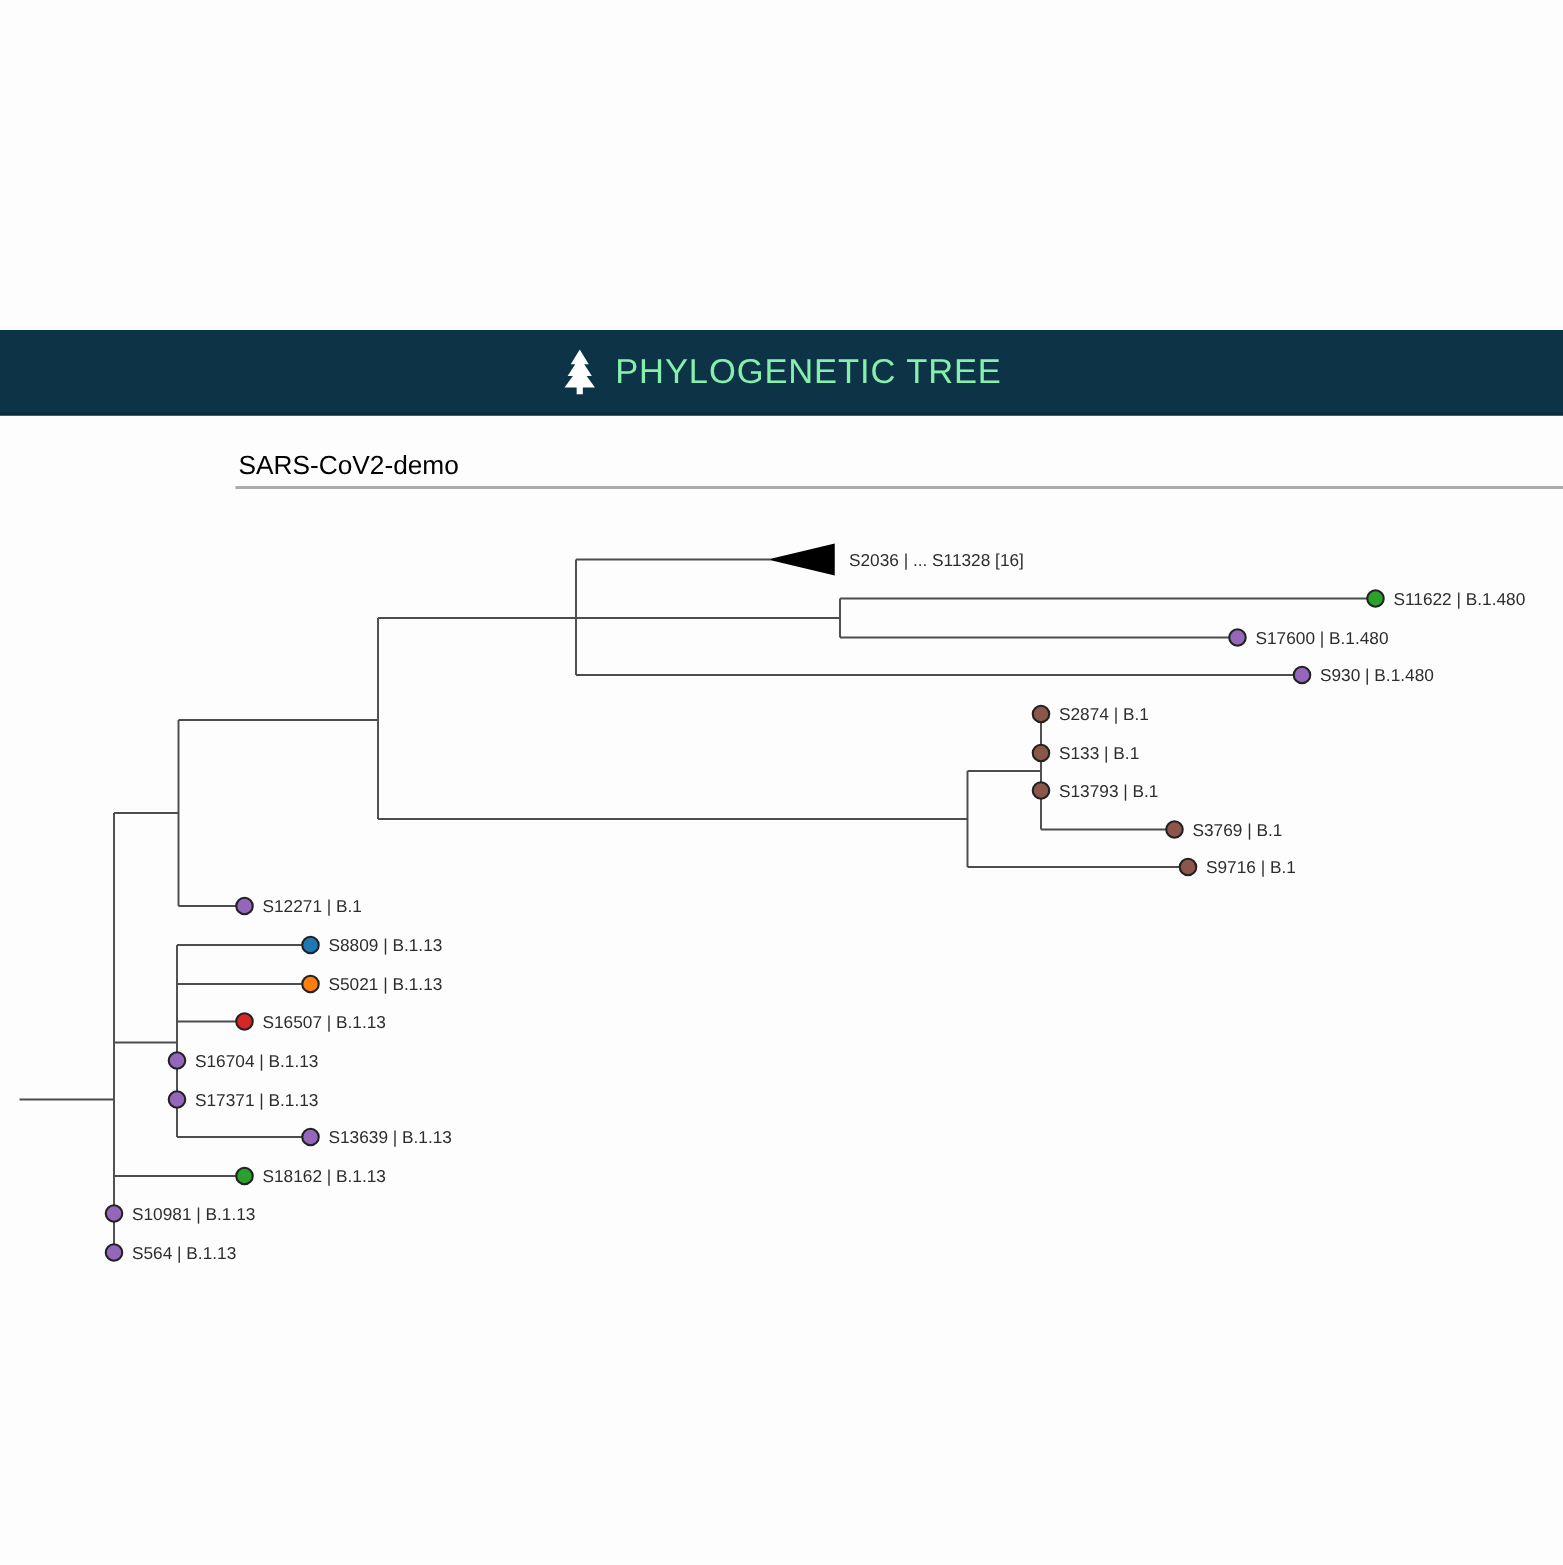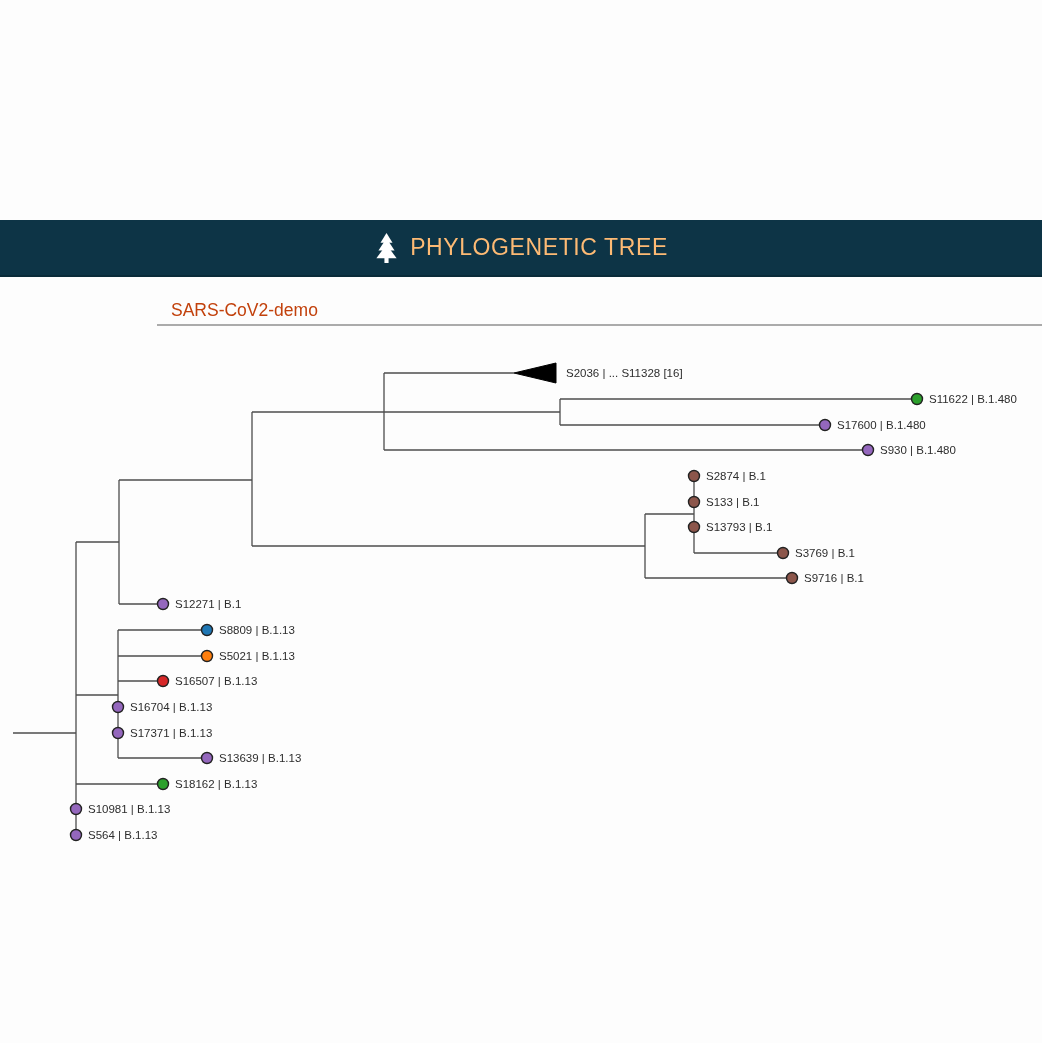--- a/index.html
+++ b/index.html
@@ -20,32 +20,32 @@
     background: #0d3446;
     border-bottom: 2px solid #0a2b39;
     display: flex;
     align-items: center;
     justify-content: center;
     gap: 11px;
     z-index: 2;
   }
   .topbar h1 {
     margin: 0;
-    color: #fdba74;
+    color: #86efac;
     font-size: 23px;
     font-weight: 500;
     letter-spacing: 0.6px;
     font-family: "Liberation Sans", sans-serif;
   }
   .tree-glyph { display: inline-flex; align-items: center; }
   .dataset-label {
     position: absolute;
-    left: 171px; top: 300px;
+    left: 159px; top: 300px;
     font-size: 17.5px;
-    color: #c2410c;
+    color: #000000;
     z-index: 2;
   }
   .dataset-rule {
     position: absolute;
     left: 157px; right: 0; top: 324px;
     border-top: 2px solid #ababab;
     z-index: 2;
   }
   #tree-svg {
     position: absolute;

